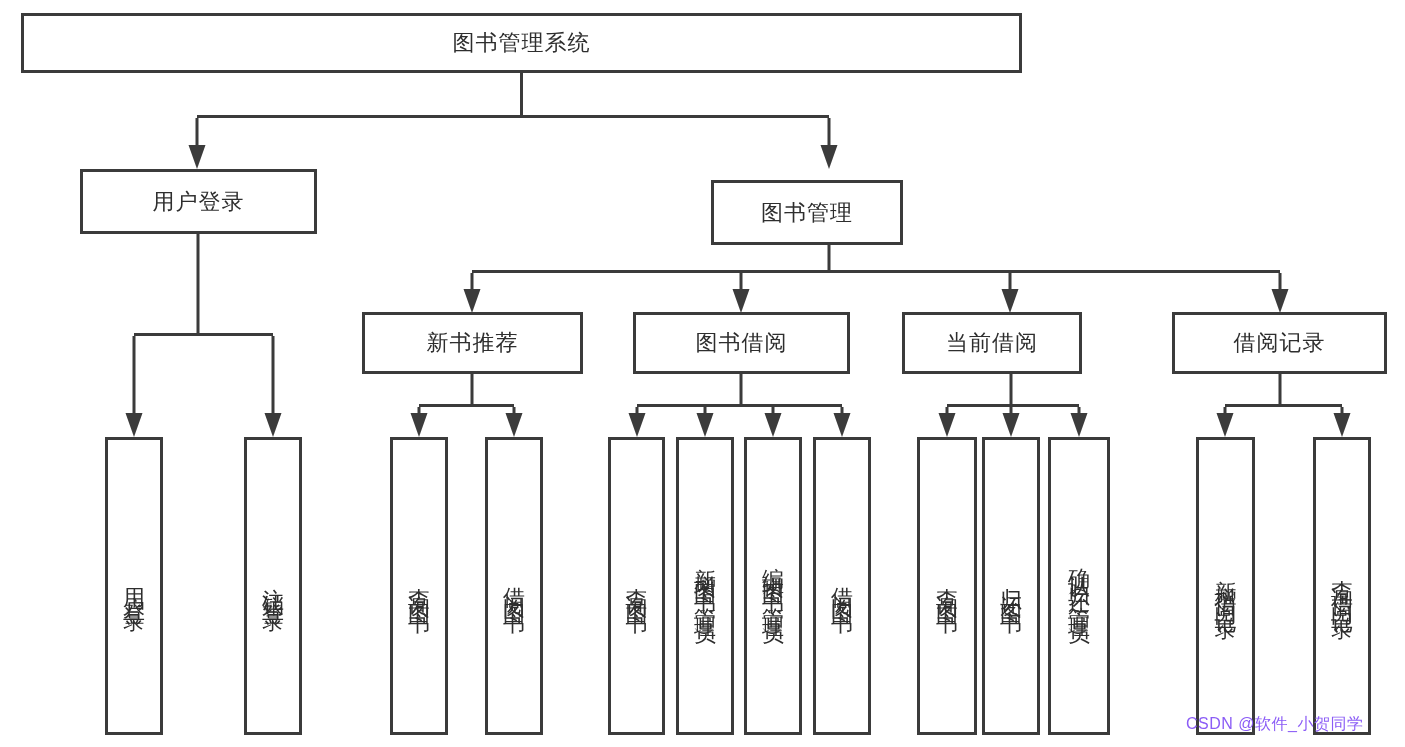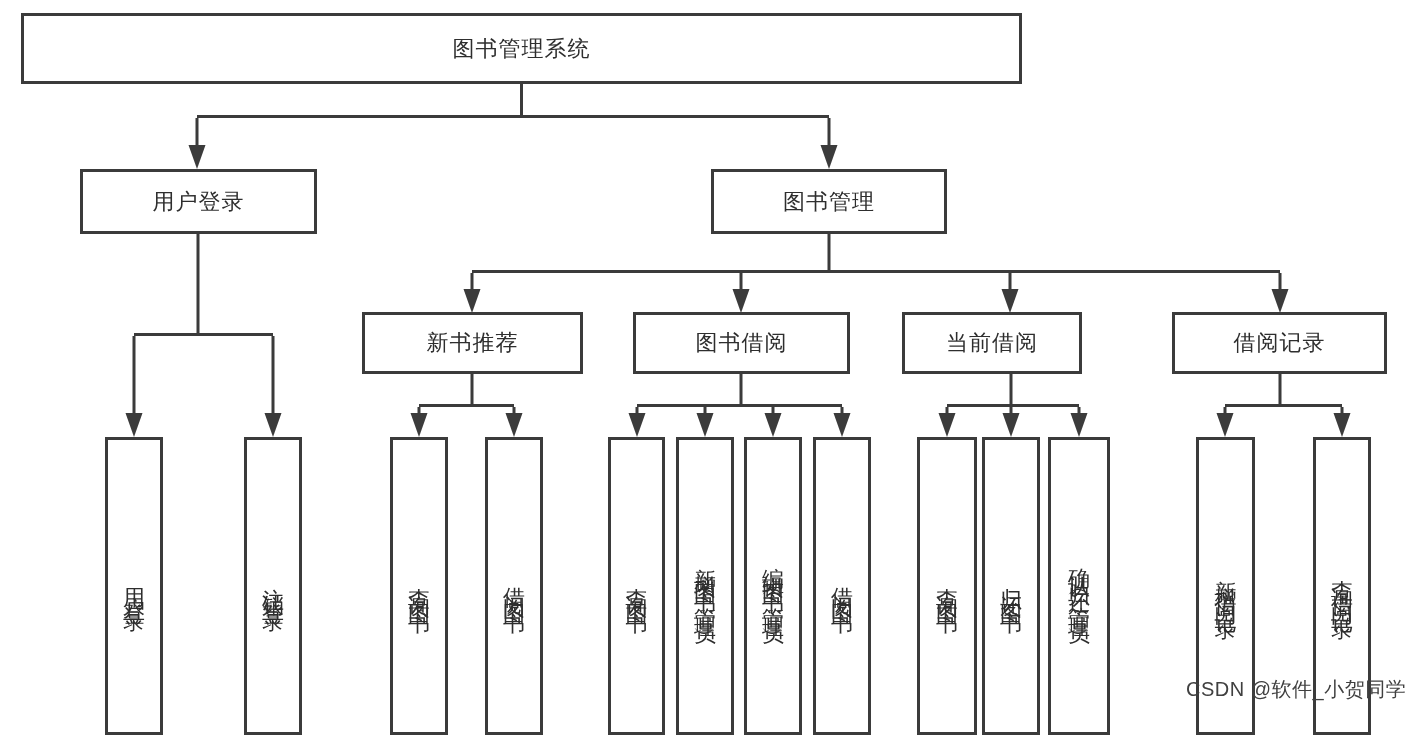--- a/index.html
+++ b/index.html
@@ -16,22 +16,22 @@
     font-size:22px; letter-spacing:1px; white-space:nowrap;
   }
   .vbox {
     position:absolute; box-sizing:border-box; z-index:2;
     background:#ffffff; border:3px solid #3b3b3b;
     display:flex; align-items:center; justify-content:center;
     writing-mode:vertical-rl; text-orientation:mixed;
     font-size:22px; letter-spacing:8px; line-height:1;
   }
   .watermark {
-    position:absolute; left:1186px; top:676px; z-index:5;
-    font-size:20px; color:#404040; letter-spacing:0.5px; white-space:nowrap;
+    position:absolute; left:1186px; top:714px; z-index:5;
+    font-size:16px; color:#8b5cf6; letter-spacing:0.5px; white-space:nowrap;
   }
 </style>
 </head>
 <body>
 
 <div class="canvas">
 
   <svg class="connector-layer" viewBox="0 0 1405 747" xmlns="http://www.w3.org/2000/svg">
     <g stroke="#3b3b3b" stroke-width="3" fill="none">
       <path d="M521.5 68 V118 M197 116.5 H829 M197 118 V147 M829 118 V147"></path>
@@ -68,24 +68,24 @@
       <polygon points="1002.5,413 1019.5,413 1011,437" fill="#3b3b3b" stroke="none"></polygon>
       <polygon points="1070.5,413 1087.5,413 1079,437" fill="#3b3b3b" stroke="none"></polygon>
     </g>
     <g stroke="#3b3b3b" stroke-width="3" fill="none">
       <path d="M1280 374 V407 M1225 405.5 H1342 M1225 407 V415 M1342 407 V415"></path>
       <polygon points="1216.5,413 1233.5,413 1225,437" fill="#3b3b3b" stroke="none"></polygon>
       <polygon points="1333.5,413 1350.5,413 1342,437" fill="#3b3b3b" stroke="none"></polygon>
     </g>
   </svg>
 
-  <div class="hbox" style="left:21px; top:13px; width:1001px; height:71px;">图书管理系统</div>
+  <div class="hbox" style="left:21px; top:13px; width:1001px; height:60px;">图书管理系统</div>
 
   <div class="hbox" style="left:80px; top:169px; width:237px; height:65px;">用户登录</div>
-  <div class="hbox" style="left:711px; top:169px; width:236px; height:65px;">图书管理</div>
+  <div class="hbox" style="left:711px; top:180px; width:192px; height:65px;">图书管理</div>
 
   <div class="hbox" style="left:633px; top:312px; width:217px; height:62px;">图书借阅</div>
   <div class="hbox" style="left:362px; top:312px; width:221px; height:62px;">新书推荐</div>
   <div class="hbox" style="left:902px; top:312px; width:180px; height:62px;">当前借阅</div>
   <div class="hbox" style="left:1172px; top:312px; width:215px; height:62px;">借阅记录</div>
 
   <div class="vbox" style="left:105px; top:437px; width:58px; height:298px;">用户登录</div>
   <div class="vbox" style="left:244px; top:437px; width:58px; height:298px;">注销登录</div>
 
   <div class="vbox" style="left:390px; top:437px; width:58px; height:298px;">查询图书</div>

